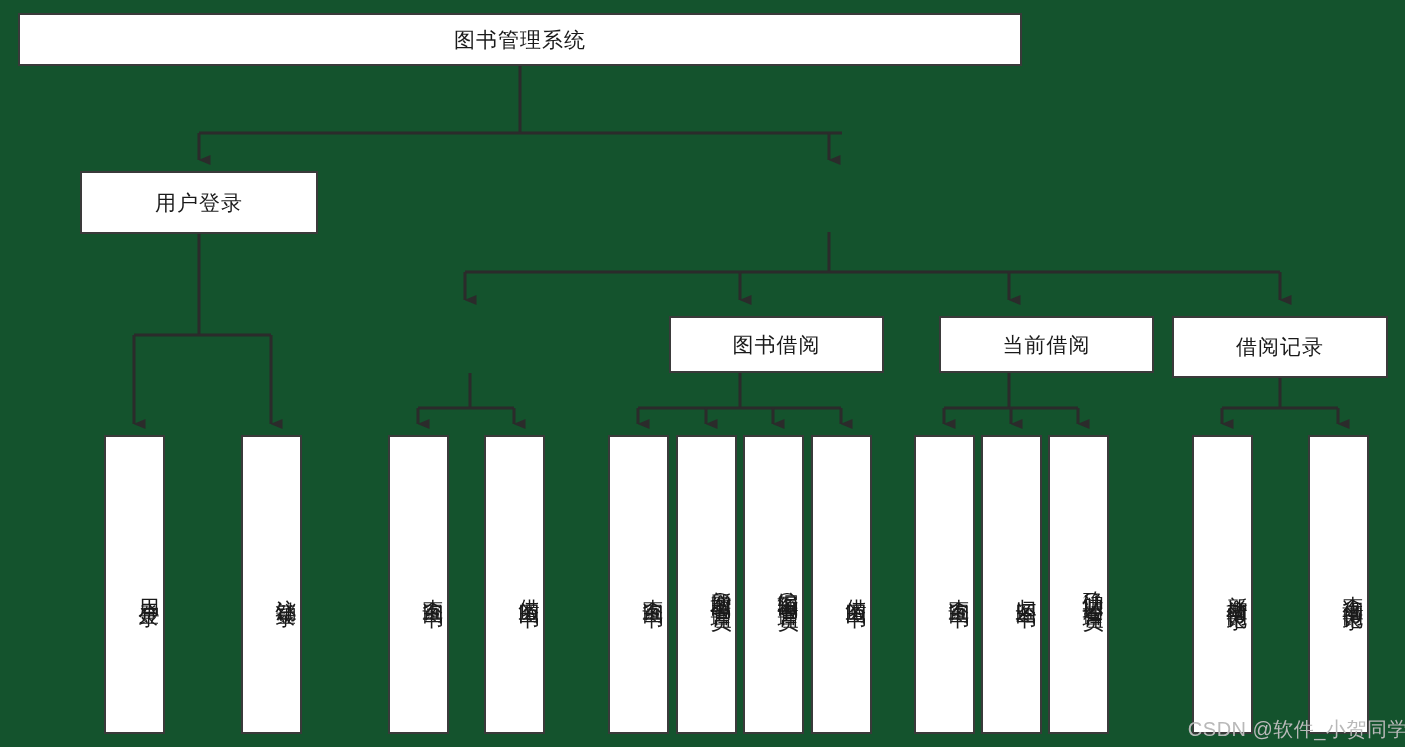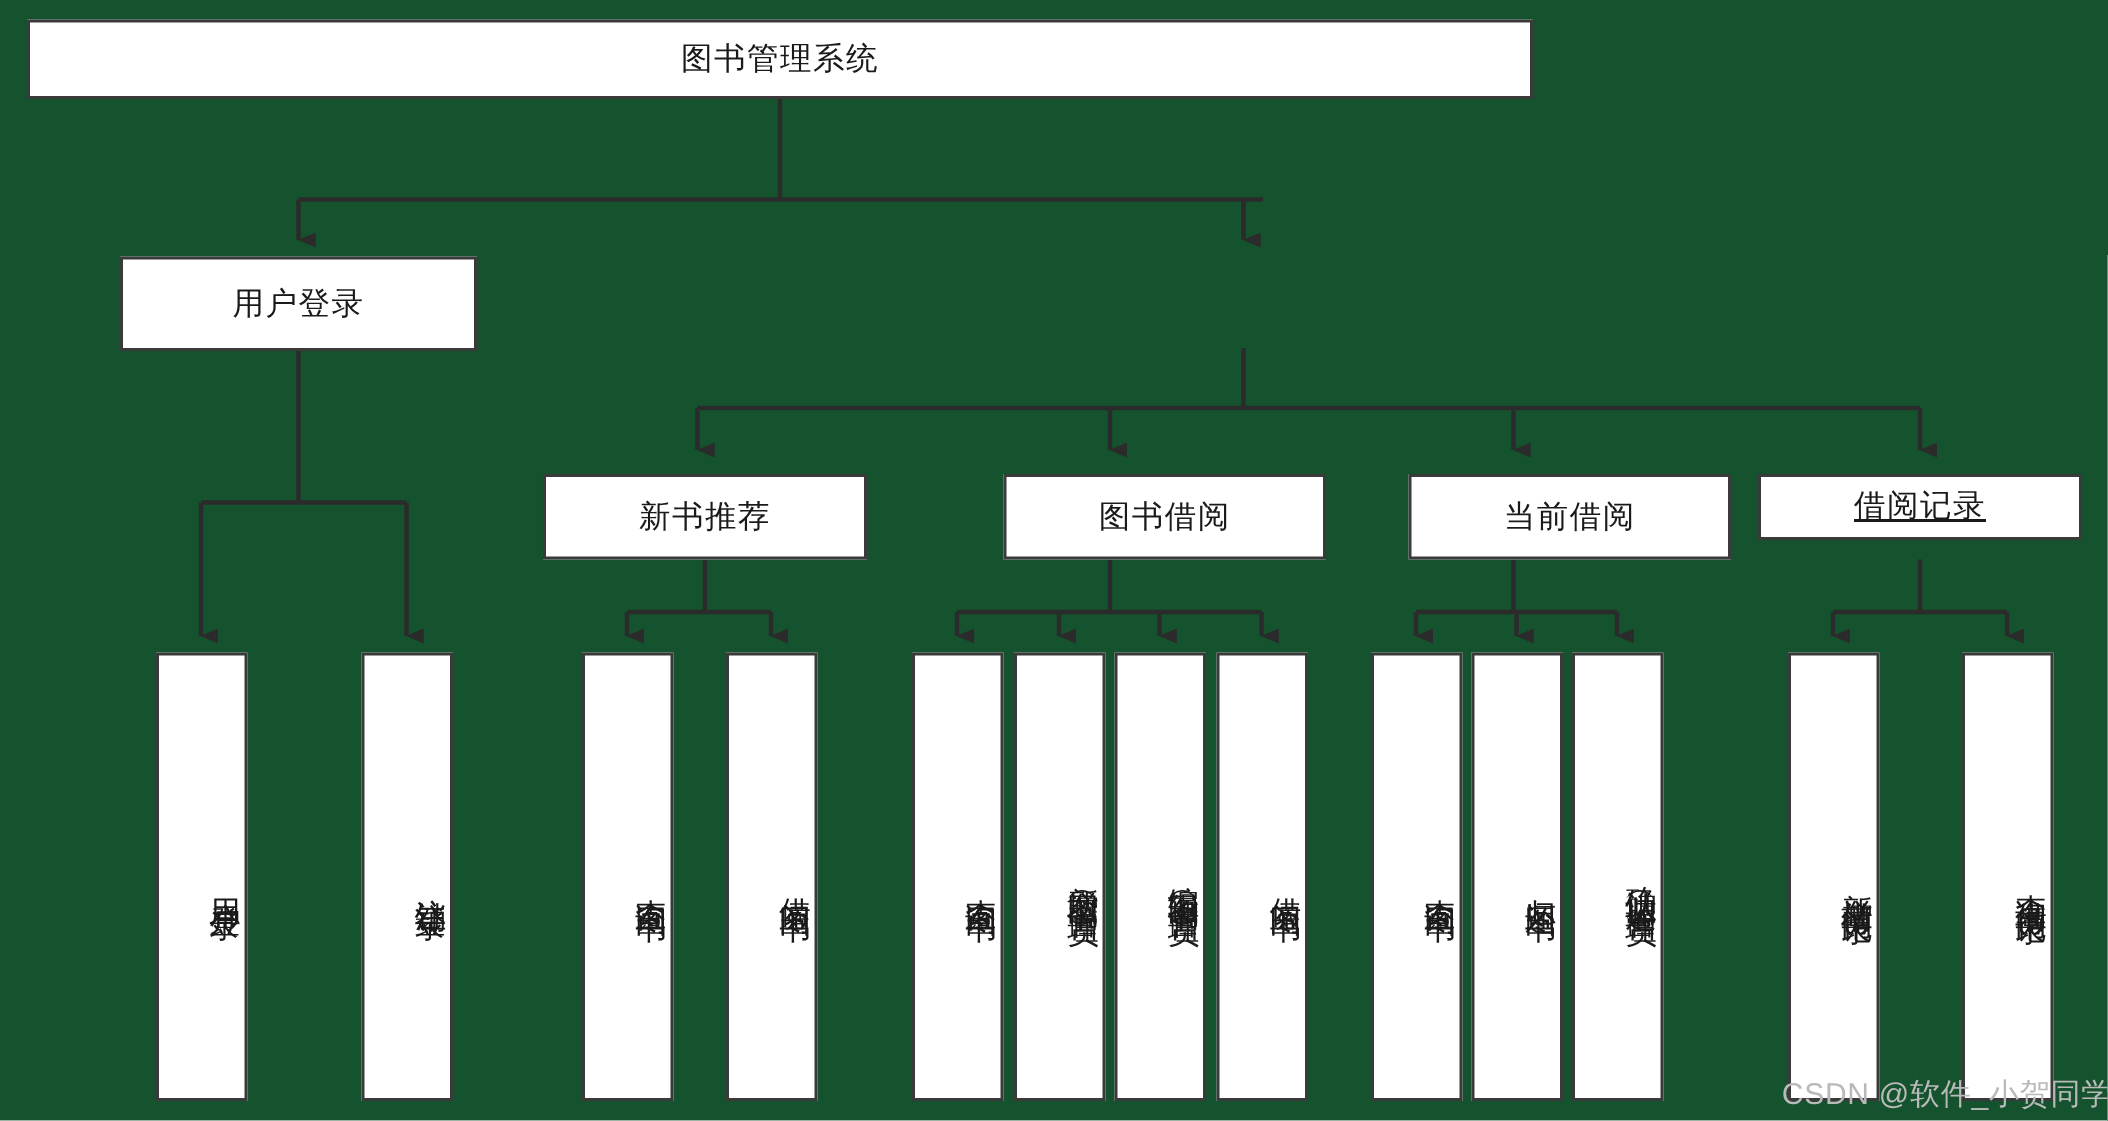--- a/index.html
+++ b/index.html
@@ -122,30 +122,27 @@
   </svg>
 
   <div class="node horiz" style="left:18px; top:13px; width:1004px; height:53px;">
     <span>图书管理系统</span>
   </div>
 
   <div class="node horiz" style="left:80px; top:171px; width:238px; height:63px;">
     <span>用户登录</span>
   </div>
 
-  <div class="node horiz" style="left:362px; top:316px; width:216px; height:57px;">
-    <span>新书推荐</span>
-  </div>
   <div class="node horiz" style="left:633px; top:316px; width:215px; height:57px;margin-left:36px;">
     <span>图书借阅</span>
   </div>
   <div class="node horiz" style="left:902px; top:316px; width:215px; height:57px;margin-left:37px;">
     <span>当前借阅</span>
   </div>
-  <div class="node horiz" style="left:1172px; top:316px; width:216px; height:44px;text-decoration:underline;">
+  <div class="node horiz" style="left:1172px; top:316px; width:216px; height:62px;">
     <span>借阅记录</span>
   </div>
 
   <div class="node vert" style="left:104px; top:435px; width:61px; height:299px;">
     <span class="vtext">用户登录</span>
   </div>
   <div class="node vert" style="left:241px; top:435px; width:61px; height:299px;">
     <span class="vtext">注销登录</span>
   </div>
 

